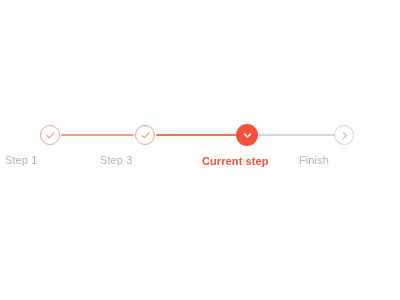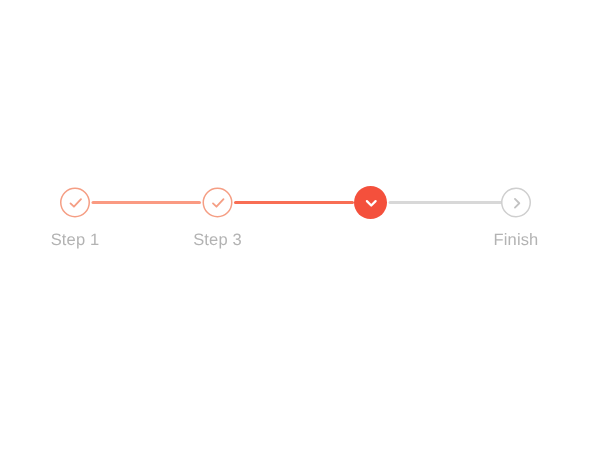--- a/index.html
+++ b/index.html
@@ -35,21 +35,21 @@
   .connector {
     position: absolute;
     height: 2px;
     border-radius: 1px;
   }
 
   
   .step {
     position: absolute;
     transform: translateX(-50%);
-    text-align: center;
+    text-align: left;
     width: 90px;
   }
 
   .marker {
     position: relative;
     margin: 0 auto;
     border-radius: 50%;
     box-sizing: border-box;
     display: flex;
     align-items: center;
@@ -126,20 +126,21 @@
     </div>
 
     <div class="step" style="left:247px; top:124px;">
       <div class="marker active">
         <span>
           <svg width="11" height="11" viewBox="0 0 11 11" aria-hidden="true">
             <polyline points="2.6,4.1 5.5,7.0 8.4,4.1" fill="none" stroke="#ffffff" stroke-width="1.5" stroke-linecap="round" stroke-linejoin="round"></polyline>
           </svg>
         </span>
       </div>
+      <div class="label current">Current step</div>
     </div>
 
     <div class="step" style="left:344px; top:125px;">
       <div class="marker upcoming">
         <span>
           <svg width="11" height="11" viewBox="0 0 11 11" aria-hidden="true">
             <polyline points="4.3,2.6 7.2,5.5 4.3,8.4" fill="none" stroke="#c2c2c2" stroke-width="1.2" stroke-linecap="round" stroke-linejoin="round"></polyline>
           </svg>
         </span>
       </div>

